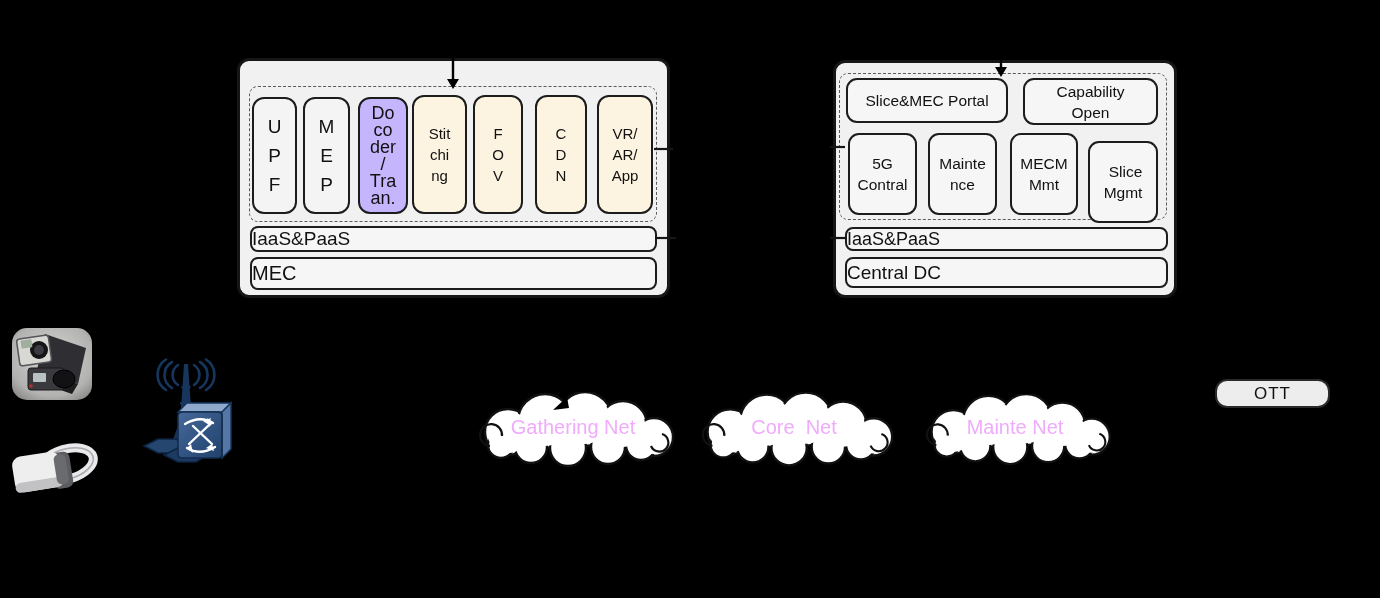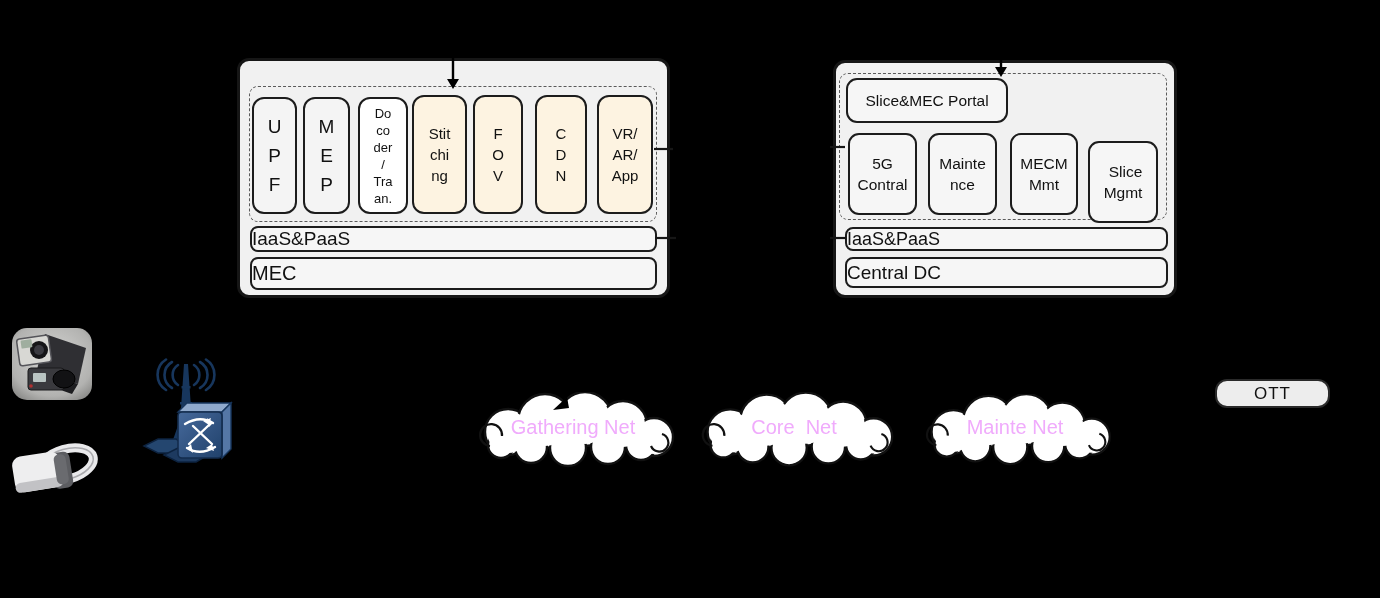--- a/index.html
+++ b/index.html
@@ -15,21 +15,21 @@
   .dashed-group{
     position:absolute;border:1.6px dashed #5a5a5a;border-radius:9px;box-sizing:border-box;
   }
   .pill{
     position:absolute;border:2.2px solid #1c1c1c;border-radius:12px;box-sizing:border-box;
     display:flex;align-items:center;justify-content:center;text-align:center;
     white-space:pre-line;
   }
   .pill-gray{background:#f4f4f4;font-size:19px;line-height:29px;}
   .pill-cream{background:#fdf3e1;font-size:15px;line-height:21px;}
-  .pill-doc{background:#ffffff;font-size:13px;line-height:17px;}
+  .pill-doc{background:#c4b5fd;font-size:18px;line-height:17px;}
   .bar{
     position:absolute;background:#f6f6f6;border:2.2px solid #1c1c1c;border-radius:8px;
     box-sizing:border-box;display:flex;align-items:center;justify-content:flex-start;
     font-size:19px;
   }
   .inner-box{
     position:absolute;background:#f6f6f6;border:2.2px solid #1c1c1c;border-radius:11px;
     box-sizing:border-box;display:flex;align-items:center;justify-content:center;
     text-align:center;white-space:pre-line;font-size:15.5px;line-height:21px;
   }
@@ -88,20 +88,22 @@
     </div>
   <div class="bar" style="left:250px;top:257px;width:407px;height:33px;font-size:20px;">
       <span>MEC</span>
     </div>
 
   <div class="stack-box" style="left:833px;top:60px;width:344px;height:238px;"></div>
 
   <div class="dashed-group" style="left:839px;top:73px;width:328px;height:147px;"></div>
 
   <div class="inner-box" style="left:846px;top:78px;width:162px;height:45px;"><span>Slice&amp;MEC Portal</span></div>
+  <div class="inner-box" style="left:1023px;top:78px;width:135px;height:47px;"><span>Capability
+Open</span></div>
 
   <div class="inner-box" style="left:848px;top:133px;width:69px;height:82px;"><span>5G
 Contral</span></div>
   <div class="inner-box" style="left:928px;top:133px;width:69px;height:82px;"><span>Mainte
 nce</span></div>
   <div class="inner-box" style="left:1010px;top:133px;width:68px;height:82px;"><span>MECM
 Mmt</span></div>
   <div class="inner-box" style="left:1088px;top:141px;width:70px;height:82px;text-align:right;"><span>Slice
 Mgmt</span></div>
 

